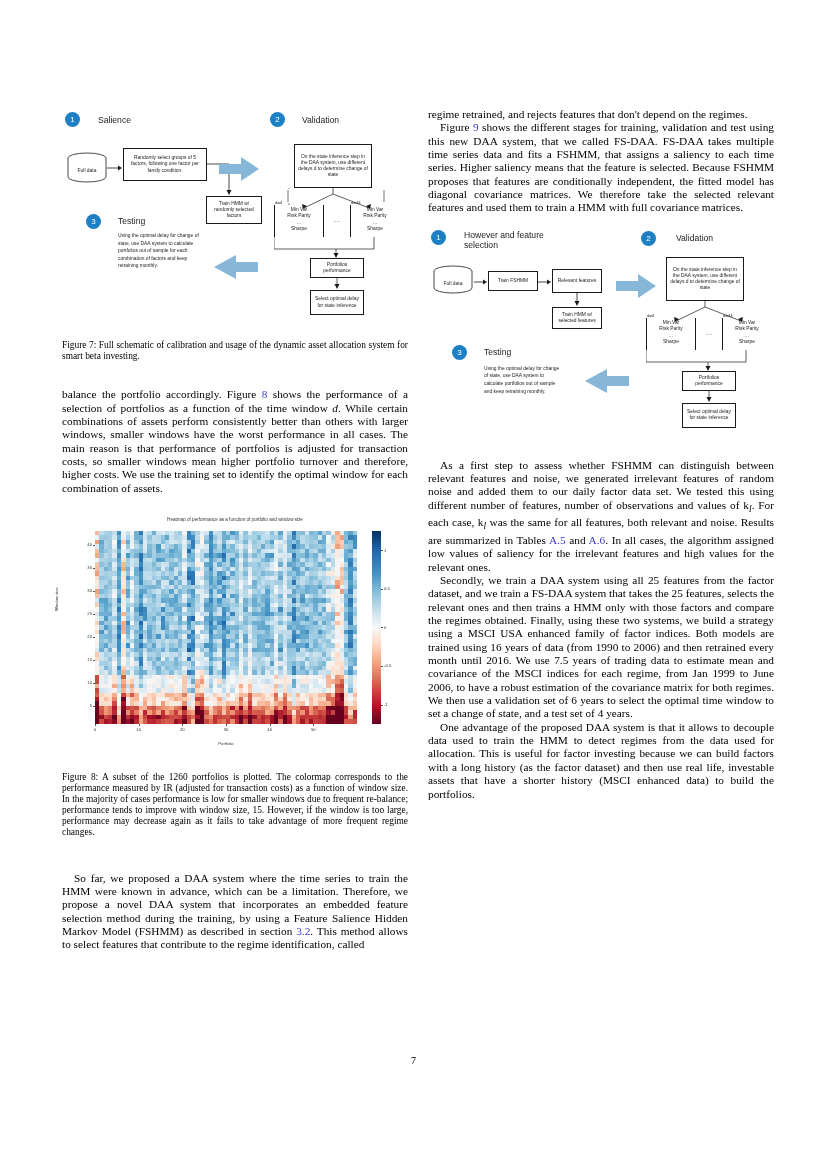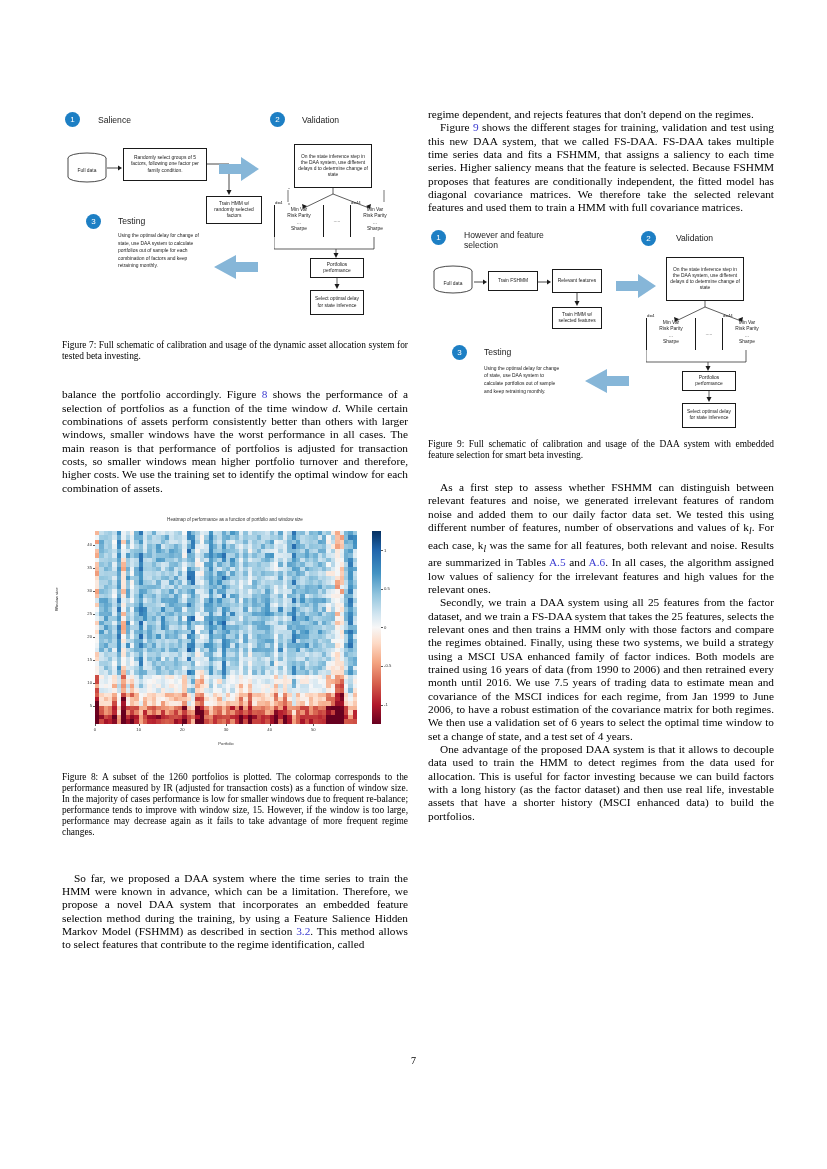--- a/index.html
+++ b/index.html
@@ -182,21 +182,21 @@
       <svg class="arrow-big" style="left:150px;top:145px" width="48" height="28">
         <polygon points="46,9 24,9 24,2 2,14 24,26 24,19 46,19" fill="#86b6d8"></polygon>
       </svg>
 
       <div class="badge" style="left:24px;top:106px">3</div>
       <div class="dlabel" style="left:56px;top:108px">Testing</div>
       <div class="dtext" style="left:56px;top:124px;width:82px;line-height:7.6px">Using the optimal delay for change of state, use DAA system to calculate portfolios out of sample for each combination of factors and keep retraining monthly.</div>
     </div>
 
     <div class="gap-m"></div>
-    <p class="caption">Figure 7: Full schematic of calibration and usage of the dynamic asset allocation system for tested beta investing.</p>
+    <p class="caption">Figure 7: Full schematic of calibration and usage of the dynamic asset allocation system for smart beta investing.</p>
 
     <div class="gap-xl"></div>
 
     <p class="body">balance the portfolio accordingly. Figure <span class="ref">8</span> shows the performance of a selection of portfolios as a function of the time window <i>d</i>. While certain combinations of assets perform consistently better than others with larger windows, smaller windows have the worst performance in all cases. The main reason is that performance of portfolios is adjusted for transaction costs, so smaller windows mean higher portfolio turnover and therefore, higher costs. We use the training set to identify the optimal window for each combination of assets.</p>
 
     <div class="gap-l"></div>
 
     <div class="hm-wrap">
       <div class="hm-title">Heatmap of performance as a function of portfolio and window size</div>
       <div class="hm-ylab">Window size</div>
@@ -2836,21 +2836,21 @@
     <div class="gap-xl"></div>
 
 
     <div class="gap-s"></div>
 
     <p class="body indent"><span>So far, we proposed a DAA system where the time series to train the HMM were known in advance, which can be a limitation. Therefore, we propose a novel DAA system that incorporates an embedded feature selection method during the training, by using a Feature Salience Hidden Markov Model (FSHMM) as described in section </span><span class="ref">3.2</span><span>. This method allows to select features that contribute to the regime identification, called</span></p>
   </div>
 
   <div class="col col-right">
 
-    <p class="body">regime dependent, and rejects features that don't depend on the regimes.</p>
+    <p class="body">regime retrained, and rejects features that don't depend on the regimes.</p>
 
     <p class="body indent"><span>Figure </span><span class="ref">9</span><span> shows the different stages for training, validation and test using this new DAA system, that we called FS-DAA. FS-DAA takes multiple time series data and fits a FSHMM, that assigns a saliency to each time series. Higher saliency means that the feature is selected. Because FSHMM proposes that features are conditionally independent, the fitted model has diagonal covariance matrices. We therefore take the selected relevant features and used them to train a HMM with full covariance matrices.</span></p>
 
     <div class="gap-m"></div>
 
     <div class="fig" style="height:205px">
       <div class="badge" style="left:3px;top:3px">1</div>
       <div class="dlabel" style="left:36px;top:3px;width:92px">However and feature selection</div>
 
       <div class="badge" style="left:213px;top:4px">2</div>
@@ -2933,21 +2933,20 @@
       <svg class="arrow-big" style="left:155px;top:140px" width="48" height="28">
         <polygon points="46,9 24,9 24,2 2,14 24,26 24,19 46,19" fill="#86b6d8"></polygon>
       </svg>
 
       <div class="badge" style="left:24px;top:118px">3</div>
       <div class="dlabel" style="left:56px;top:120px">Testing</div>
       <div class="dtext" style="left:56px;top:138px;width:80px;line-height:7.6px">Using the optimal delay for change of state, use DAA system to calculate portfolios out of sample and keep retraining monthly.</div>
     </div>
 
     <div class="gap-s"></div>
-    <p class="caption">Figure 9: Full schematic of calibration and usage of the DAA system with embedded feature selection for smart beta investing.</p>
 
     <div class="gap-l"></div>
 
     <p class="body indent"><span>As a first step to assess whether FSHMM can distinguish between relevant features and noise, we generated irrelevant features of random noise and added them to our daily factor data set. We tested this using different number of features, number of observations and values of k</span><i><sub>l</sub></i><span>. For each case, k</span><i><sub>l</sub></i><span> was the same for all features, both relevant and noise. Results are summarized in Tables </span><span class="ref">A.5</span><span> and </span><span class="ref">A.6</span><span>. In all cases, the algorithm assigned low values of saliency for the irrelevant features and high values for the relevant ones.</span></p>
 
     <p class="body indent">Secondly, we train a DAA system using all 25 features from the factor dataset, and we train a FS-DAA system that takes the 25 features, selects the relevant ones and then trains a HMM only with those factors and compare the regimes obtained. Finally, using these two systems, we build a strategy using a MSCI USA enhanced family of factor indices. Both models are trained using 16 years of data (from 1990 to 2006) and then retrained every month until 2016. We use 7.5 years of trading data to estimate mean and covariance of the MSCI indices for each regime, from Jan 1999 to June 2006, to have a robust estimation of the covariance matrix for both regimes. We then use a validation set of 6 years to select the optimal time window to set a change of state, and a test set of 4 years.</p>
 
     <p class="body indent">One advantage of the proposed DAA system is that it allows to decouple data used to train the HMM to detect regimes from the data used for allocation. This is useful for factor investing because we can build factors with a long history (as the factor dataset) and then use real life, investable assets that have a shorter history (MSCI enhanced data) to build the portfolios.</p>
   </div>
 

